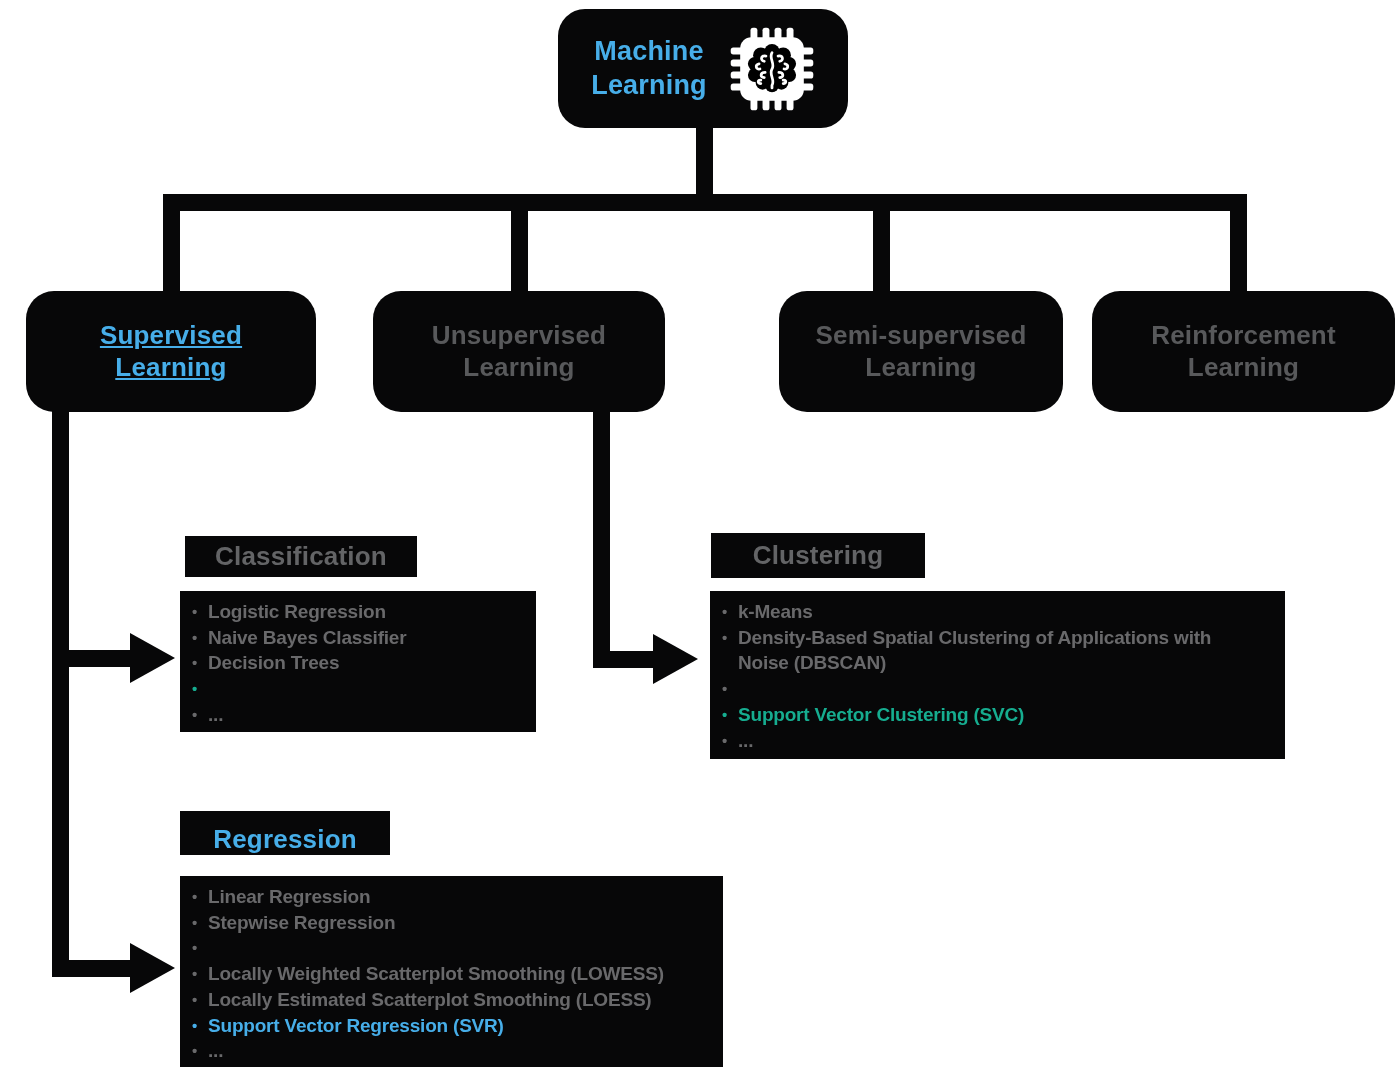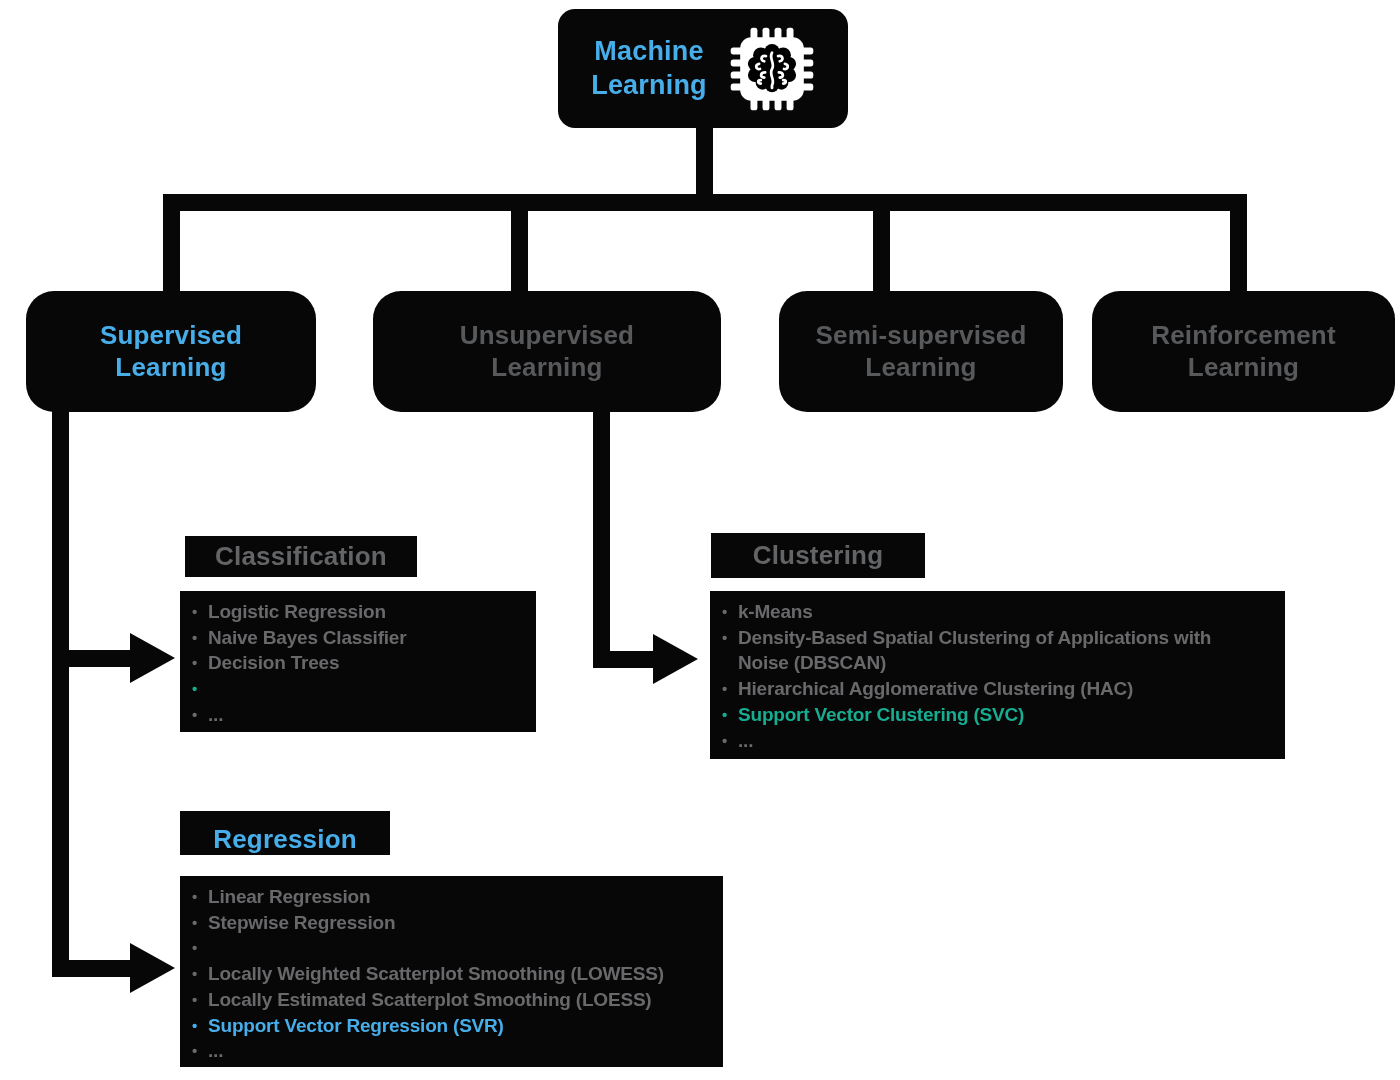--- a/index.html
+++ b/index.html
@@ -12,21 +12,21 @@
   body{font-family:"Liberation Sans","DejaVu Sans",sans-serif;font-weight:bold;}
   .canvas{position:relative;width:1400px;height:1080px;background:var(--background);overflow:hidden;}
 
   
   .node{position:absolute;background:var(--node-black);border-radius:28px;
         display:flex;align-items:center;justify-content:center;}
   .node-label{font-size:26px;line-height:1.23;text-align:center;white-space:pre-line;
               color:var(--label-gray);letter-spacing:.2px;}
   .root{border-radius:27px;gap:22px;}
   .root .node-label{font-size:27px;color:var(--accent-blue);}
-  .accent-blue{color:var(--accent-blue) !important;}
+  .accent-blue{color:var(--accent-blue) !important;text-decoration:underline;}
 
   
   .conn{position:absolute;background:var(--node-black);}
   .arrowhead{position:absolute;width:0;height:0;
              border-top:25px solid transparent;border-bottom:25px solid transparent;
              border-left:45px solid var(--node-black);}
 
   
   .section-title{position:absolute;background:var(--node-black);display:flex;
                  align-items:center;justify-content:center;font-size:26px;letter-spacing:.2px;}
@@ -59,21 +59,21 @@
   <div class="conn" style="left:52px;top:411px;width:17px;height:566px;"></div>
   <div class="conn" style="left:60px;top:650px;width:70px;height:17px;"></div>
   <div class="arrowhead" style="left:130px;top:633px;"></div>
   <div class="conn" style="left:60px;top:960px;width:70px;height:17px;"></div>
   <div class="arrowhead" style="left:130px;top:943px;"></div>
 
   <div class="conn" style="left:593px;top:411px;width:17px;height:257px;"></div>
   <div class="conn" style="left:600px;top:651px;width:55px;height:17px;"></div>
   <div class="arrowhead" style="left:653px;top:634px;"></div>
 
-  <div class="node root" style="left:558px;top:9px;width:290px;height:119px;border-radius:17px;">
+  <div class="node root" style="left:558px;top:9px;width:290px;height:119px;">
     <span class="node-label">Machine
 Learning</span>
     <svg class="chip-icon" width="86" height="86" viewBox="0 0 100 100">
       <g fill="var(--icon-white)">
         <rect x="25" y="2" width="8" height="15" rx="3"></rect>
           <rect x="39" y="2" width="8" height="15" rx="3"></rect>
           <rect x="53" y="2" width="8" height="15" rx="3"></rect>
           <rect x="67" y="2" width="8" height="15" rx="3"></rect>
         <rect x="25" y="83" width="8" height="15" rx="3"></rect>
           <rect x="39" y="83" width="8" height="15" rx="3"></rect>
@@ -113,21 +113,21 @@
         <path d="M58,54 C64,54 64,60 59,60"></path>
           <path d="M63,63 C67,62 67,67 63,67"></path>
       </g>
     </svg>
   </div>
 
   <div class="node" style="left:26px;top:291px;width:290px;height:121px;">
     <span class="node-label accent-blue">Supervised
 Learning</span>
   </div>
-  <div class="node" style="left:373px;top:291px;width:348px;height:121px;">
+  <div class="node" style="left:373px;top:291px;width:292px;height:121px;">
     <span class="node-label">Unsupervised
 Learning</span>
   </div>
   <div class="node" style="left:735px;top:291px;width:284px;height:121px;margin-left:44px;">
     <span class="node-label">Semi-supervised
 Learning</span>
   </div>
   <div class="node" style="left:1092px;top:291px;width:303px;height:121px;">
     <span class="node-label">Reinforcement
 Learning</span>
@@ -166,21 +166,20 @@
         <span class="dot">•</span>
         <span class="li-text">k-Means</span>
       </div>
     <div class="li">
         <span class="dot">•</span>
         <span class="li-text">Density-Based Spatial Clustering of Applications with
 Noise (DBSCAN)</span>
       </div>
     <div class="li">
         <span class="dot">•</span>
-        <span class="li-text">Hierarchical Agglomerative Clustering (HAC)</span>
       </div>
     <div class="li hl-teal">
         <span class="dot">•</span>
         <span class="li-text">Support Vector Clustering (SVC)</span>
       </div>
     <div class="li">
         <span class="dot">•</span>
         <span class="li-text">...</span>
       </div>
   </div>

